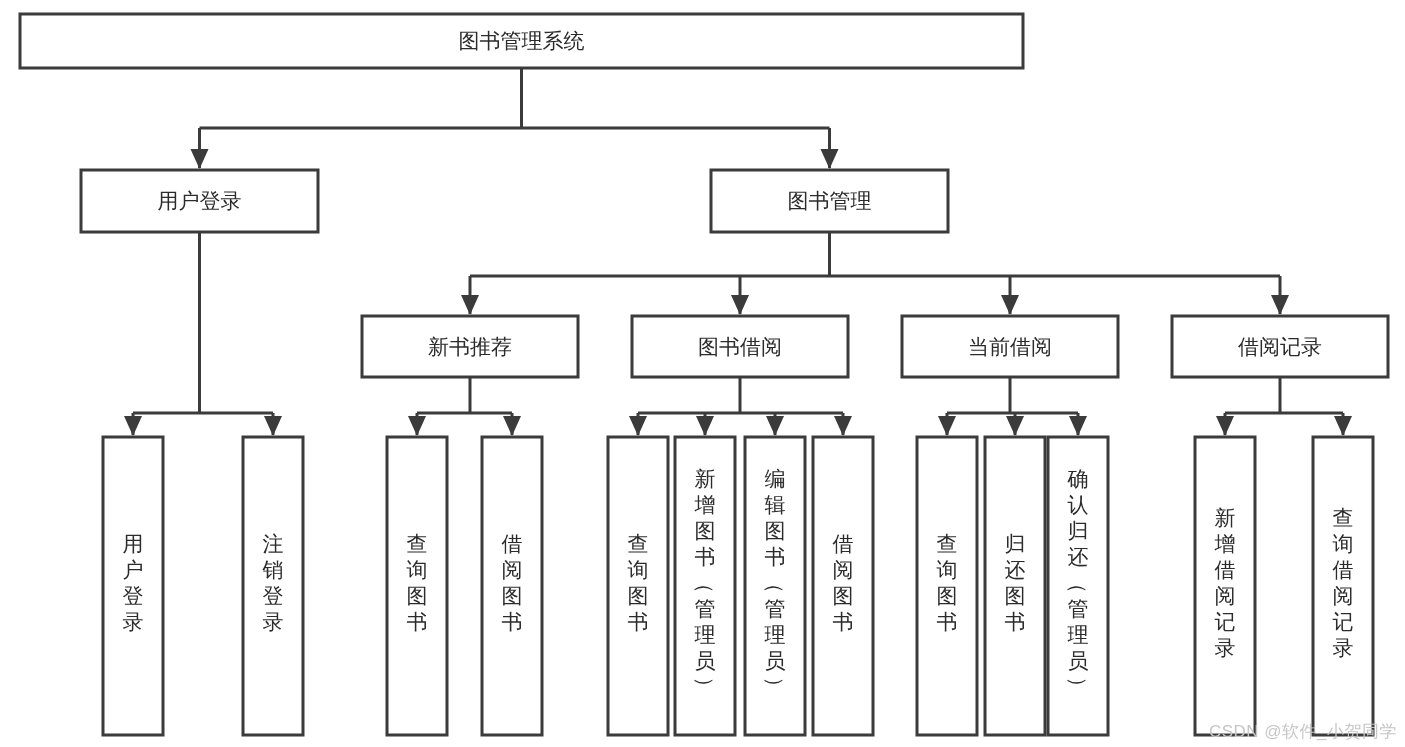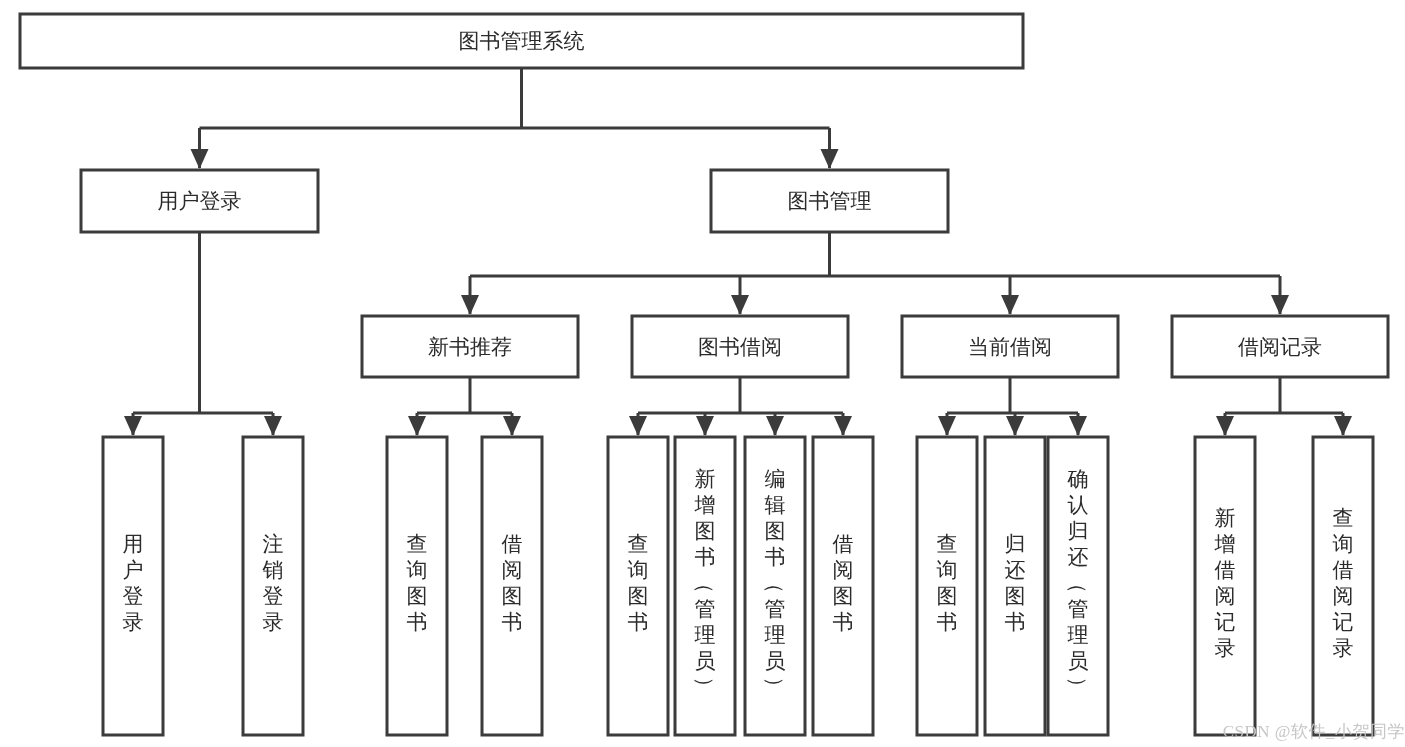--- a/index.html
+++ b/index.html
@@ -48,25 +48,25 @@
     stroke: #3b3b3b;
     stroke-width: 3;
     fill: none;
   }
   .arrow-head {
     fill: #3b3b3b;
     stroke: none;
   }
   .watermark {
     position: absolute;
-    right: 0;
+    right: 8px;
     bottom: 4px;
     color: #c6c6c6;
     font-size: 17px;
-    font-family: Liberation Serif, serif;
+    font-family: Liberation Sans, sans-serif;
     letter-spacing: 0.5px;
     white-space: nowrap;
     user-select: none;
   }
 </style>
 </head>
 <body>
 
 <div id="diagram-root">
   <svg class="flow" viewBox="0 0 1405 747">

